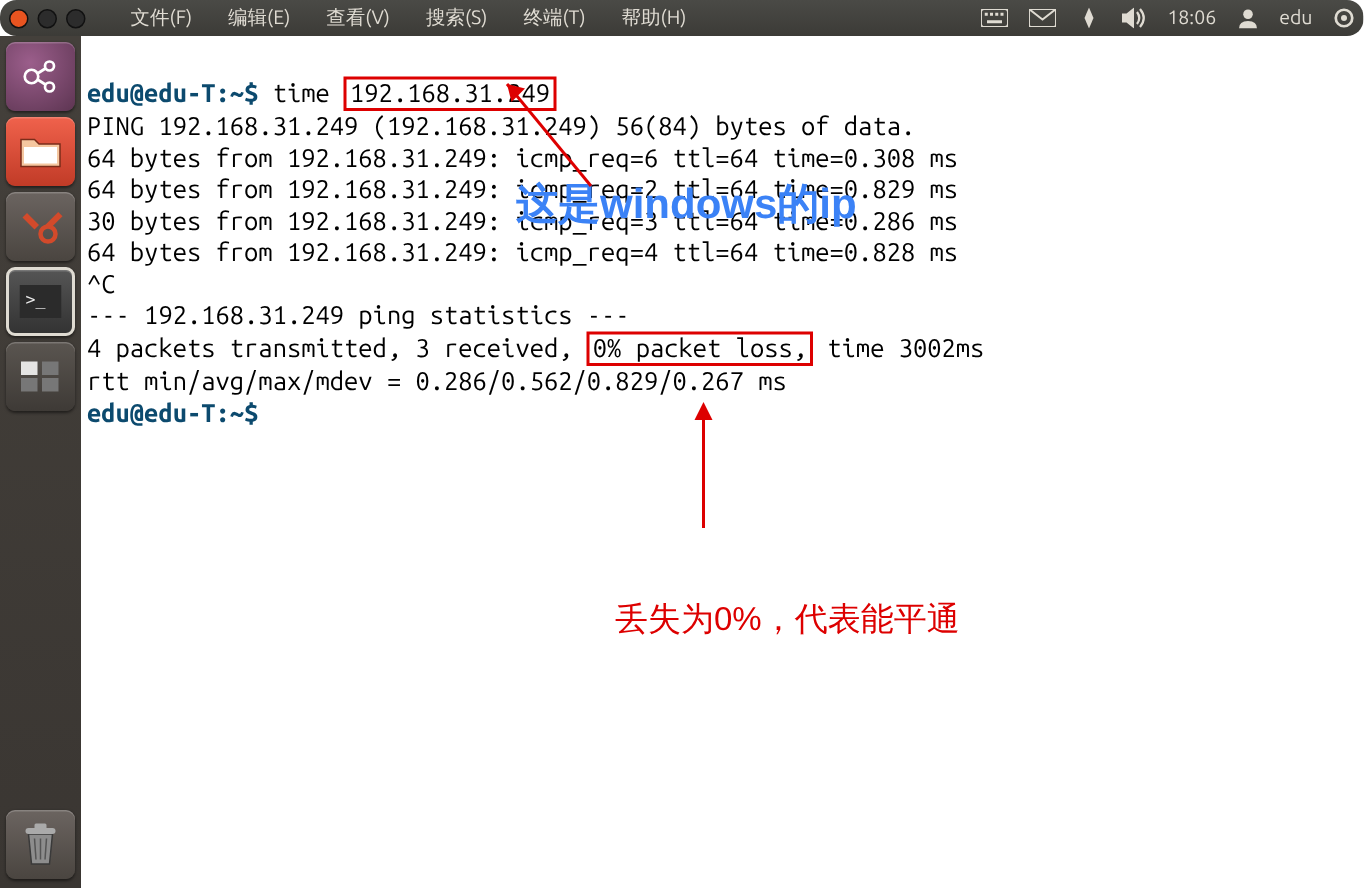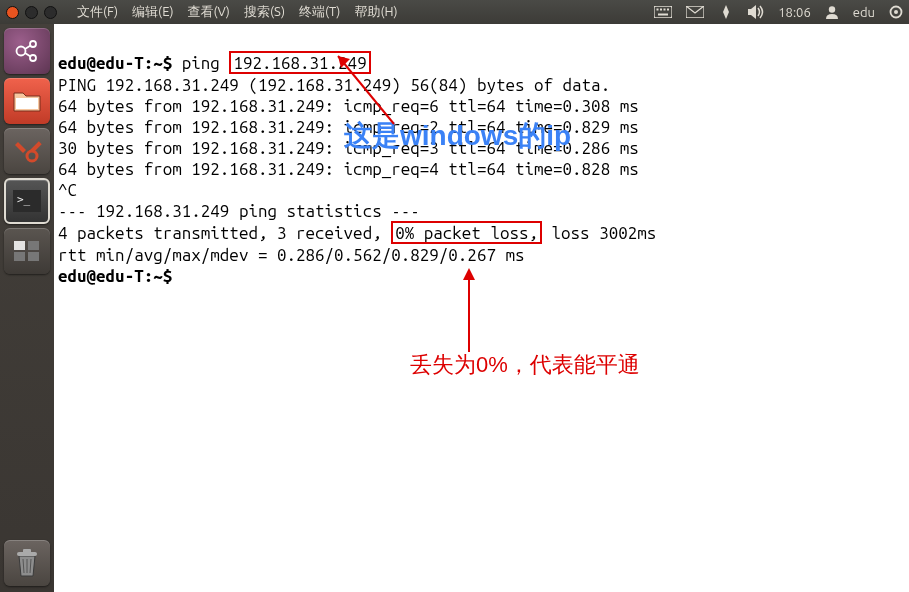--- a/index.html
+++ b/index.html
@@ -1,43 +1,43 @@
 <!DOCTYPE html>
 <html><head>
 <meta charset="utf-8">
 <style>
 * { margin: 0; padding: 0; box-sizing: border-box; }
 body { width: 909px; height: 592px; font-family: "Ubuntu", sans-serif; overflow: hidden; background: #fff; }
 
-.topbar { height: 24px; background: linear-gradient(#4a4a46, #3c3b37); display: flex; align-items: center; color: #dfdbd2; font-size: 13px; padding: 0 6px; gap: 14px; }
+.topbar { height: 24px; background: linear-gradient(#4a4a46, #3c3b37); display: flex; align-items: center; color: #dfdbd2; font-size: 13px; padding: 0 6px; gap: 24px; border-radius: 11px; }
 .win-btns { display: flex; gap: 6px; align-items: center; margin-right: 6px; }
 .wbtn { width: 13px; height: 13px; border-radius: 50%; background: #2c2c2c; border: 1px solid #111; }
 .wbtn.close { background: #e95420; }
 .menu { cursor: default; }
 .spacer { flex: 1; }
 .tray { display: flex; align-items: center; gap: 14px; margin-left: 16px; }
 .tray svg { fill: #dfdbd2; }
 .tray-txt { font-size: 13px; }
 
 .content { display: flex; height: calc(100% - 24px); }
 .launcher { width: 54px; background: linear-gradient(#44403b, #3a3632); display: flex; flex-direction: column; align-items: center; padding-top: 4px; gap: 4px; position: relative; }
 .licon { width: 46px; height: 46px; border-radius: 6px; display: flex; align-items: center; justify-content: center; box-shadow: inset 0 1px 0 rgba(255,255,255,.2), 0 1px 2px rgba(0,0,0,.5); }
 .dash { background: radial-gradient(circle at 35% 30%, #9b5e8b, #5d3552); }
 .files { background: linear-gradient(#f0624c, #c13b27); }
 .settings { background: linear-gradient(#6b6460, #4a4540); }
 .terminal { background: linear-gradient(#555, #333); border: 2px solid #dfdbd2; }
 .workspace { background: linear-gradient(#5a5550, #3e3a36); }
 .trash { position: absolute; bottom: 6px; }
 
 .term { flex: 1; background: #fff; position: relative; font-family: "Ubuntu Mono", Consolas, monospace; font-size: 17px; line-height: 21px; color: #000; padding: 6px 4px 4px 4px; white-space: pre; }
-.prompt { color: #000000; font-weight: bold; }
+.prompt { color: #0c4a6e; font-weight: bold; }
 .box { border: 2px solid #d00; padding: 0 2px; display: inline-block; line-height: 19px; }
 
 .annot1 { position: absolute; color: #3b82f6; font-family: sans-serif; font-size: 28px; font-weight: 700; }
-.annot2 { position: absolute; color: #d00; font-family: sans-serif; font-size: 22px; font-weight: 500; }
+.annot2 { position: absolute; color: #d00; font-family: sans-serif; font-size: 22px; font-weight: 500; margin-top: 48px; }
 
 svg.arrow { position: absolute; pointer-events: none; }
 svg.arrow line { stroke: #d00; stroke-width: 2; }
 svg.arrow polygon { fill: #d00; }
 </style>
 </head>
 <body>
 
 <div class="topbar">
   <div class="win-btns">
@@ -135,29 +135,29 @@
           <rect x="3" y="4" width="20" height="4" rx="2" fill="#aaa"></rect>
           <rect x="9" y="1" width="8" height="4" rx="1" fill="#aaa"></rect>
           <line x1="9" y1="11" x2="10" y2="25" stroke="#555"></line>
           <line x1="13" y1="11" x2="13" y2="25" stroke="#555"></line>
           <line x1="17" y1="11" x2="16" y2="25" stroke="#555"></line>
         </svg>
     </div>
   </div>
 
   <div class="term">
-<span class="prompt">edu@edu-T:~$ </span><span>ping </span><span class="box">192.168.31.249</span>
+<span class="prompt">edu@edu-T:~$ </span><span>time </span><span class="box">192.168.31.249</span>
 <span>PING 192.168.31.249 (192.168.31.249) 56(84) bytes of data.</span>
 <span>64 bytes from 192.168.31.249: icmp_req=6 ttl=64 time=0.308 ms</span>
 <span>64 bytes from 192.168.31.249: icmp_req=2 ttl=64 time=0.829 ms</span>
 <span>30 bytes from 192.168.31.249: icmp_req=3 ttl=64 time=0.286 ms</span>
 <span>64 bytes from 192.168.31.249: icmp_req=4 ttl=64 time=0.828 ms</span>
 <span>^C</span>
 <span>--- 192.168.31.249 ping statistics ---</span>
-<span>4 packets transmitted, 3 received, </span><span class="box">0% packet loss,</span><span> loss 3002ms</span>
+<span>4 packets transmitted, 3 received, </span><span class="box">0% packet loss,</span><span> time 3002ms</span>
 <span>rtt min/avg/max/mdev = 0.286/0.562/0.829/0.267 ms</span>
 <span class="prompt">edu@edu-T:~$ </span>
 
     <div class="annot1" style="left:290px; top:101px;">这是windows的ip</div>
     <div class="annot2" style="left:356px; top:330px;">丢失为0%，代表能平通</div>
 
     <svg class="arrow" style="left:270px; top:18px; width:90px; height:90px;">
       <line x1="70" y1="82" x2="14" y2="14"></line>
       <polygon points="14,14 26,17 17,26"></polygon>
     </svg>

